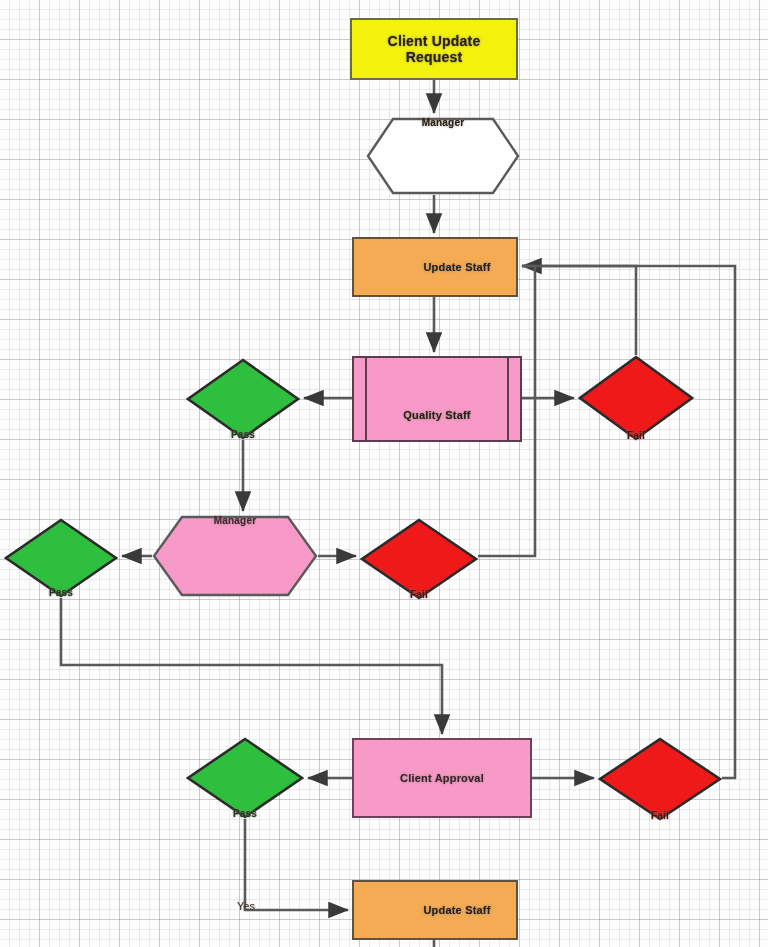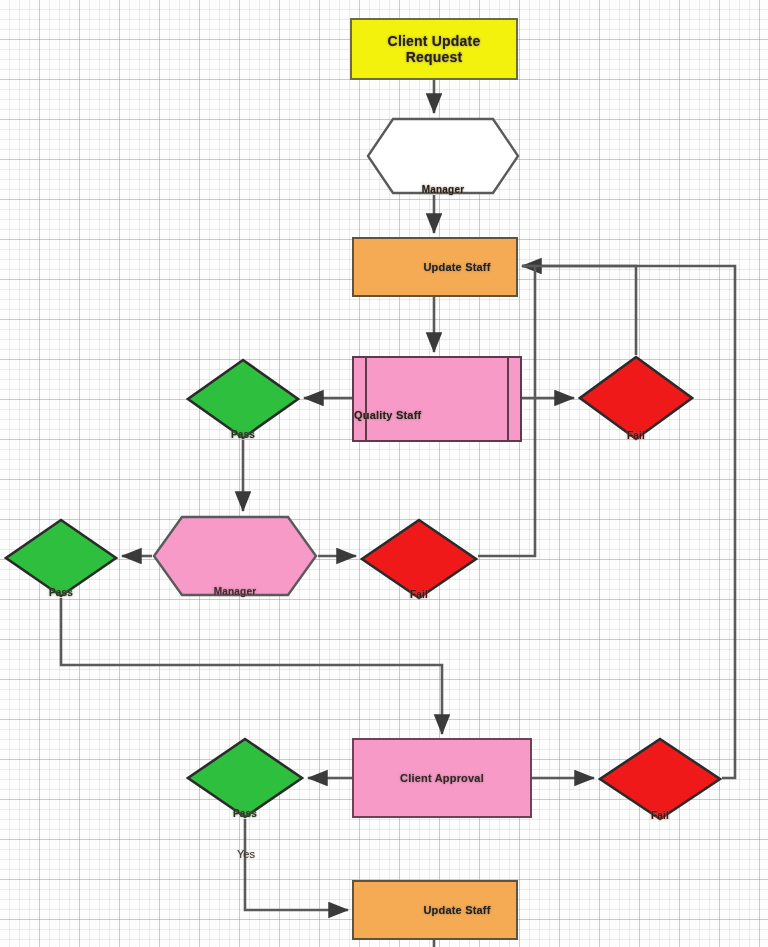--- a/index.html
+++ b/index.html
@@ -73,21 +73,21 @@
 
   
   .hex-wrap { position: absolute; }
   .hex-shape {
     position: absolute;
     left: 0; top: 0; right: 0; bottom: 0;
   }
   .hex-label-holder {
     position: absolute;
     left: 0; top: 0; right: 0; bottom: 0;
-    display: flex; align-items: flex-end; justify-content: center;
+    display: flex; align-items: flex-start; justify-content: center;
   }
 
   
   .dia-wrap { position: absolute; }
   .dia-shape { position: absolute; left:0; top:0; right:0; bottom:0; }
   .dia-label-holder {
     position: absolute; left:0; top:0; right:0; bottom:0;
     display:flex; align-items:flex-end; justify-content:center;
   }
   .edge-label {
@@ -160,21 +160,21 @@
     </div>
   </div>
 
   <div class="node rect orange" style="left:352px; top:237px; width:166px; height:60px;">
     <span class="node-label" style="font-size:11px;">Update Staff</span>
   </div>
 
   <div class="predef" style="left:352px; top:356px; width:166px; height:82px;">
     <div class="bar" style="left:11px;"></div>
     <div class="bar" style="right:11px;"></div>
-    <div style="position:absolute; left:0; top:0; right:0; bottom:0; display:flex; align-items:center; justify-content:flex-start;margin-top:32px;">
+    <div style="position:absolute; left:0; top:0; right:0; bottom:0; display:flex; align-items:center; justify-content:center;margin-top:32px;">
       <span class="node-label" style="font-size:11px;">Quality Staff</span>
     </div>
   </div>
 
   <div class="dia-wrap" style="left:186px; top:358px; width:114px; height:82px;">
     <svg class="dia-shape" viewBox="0 0 114 82" preserveAspectRatio="none">
       <polygon points="57,2 112,41 57,80 2,41" fill="#2FBF3F" stroke="#2b2b2b" stroke-width="2.6"></polygon>
     </svg>
     <div class="dia-label-holder">
       <span class="node-label" style="font-size:10px; color:#1d3a1d;">Pass</span>
@@ -236,15 +236,15 @@
     </svg>
     <div class="dia-label-holder">
       <span class="node-label" style="font-size:10px; color:#5c0c0c;">Fail</span>
     </div>
   </div>
 
   <div class="node rect orange" style="left:352px; top:880px; width:166px; height:60px;">
     <span class="node-label" style="font-size:11px;">Update Staff</span>
   </div>
 
-  <span class="edge-label" style="left:237px; top:848px; font-size:11px;">Yes</span>
+  <span class="edge-label" style="left:237px; top:900px; font-size:11px;">Yes</span>
 
 </div>
 
 </body></html>

